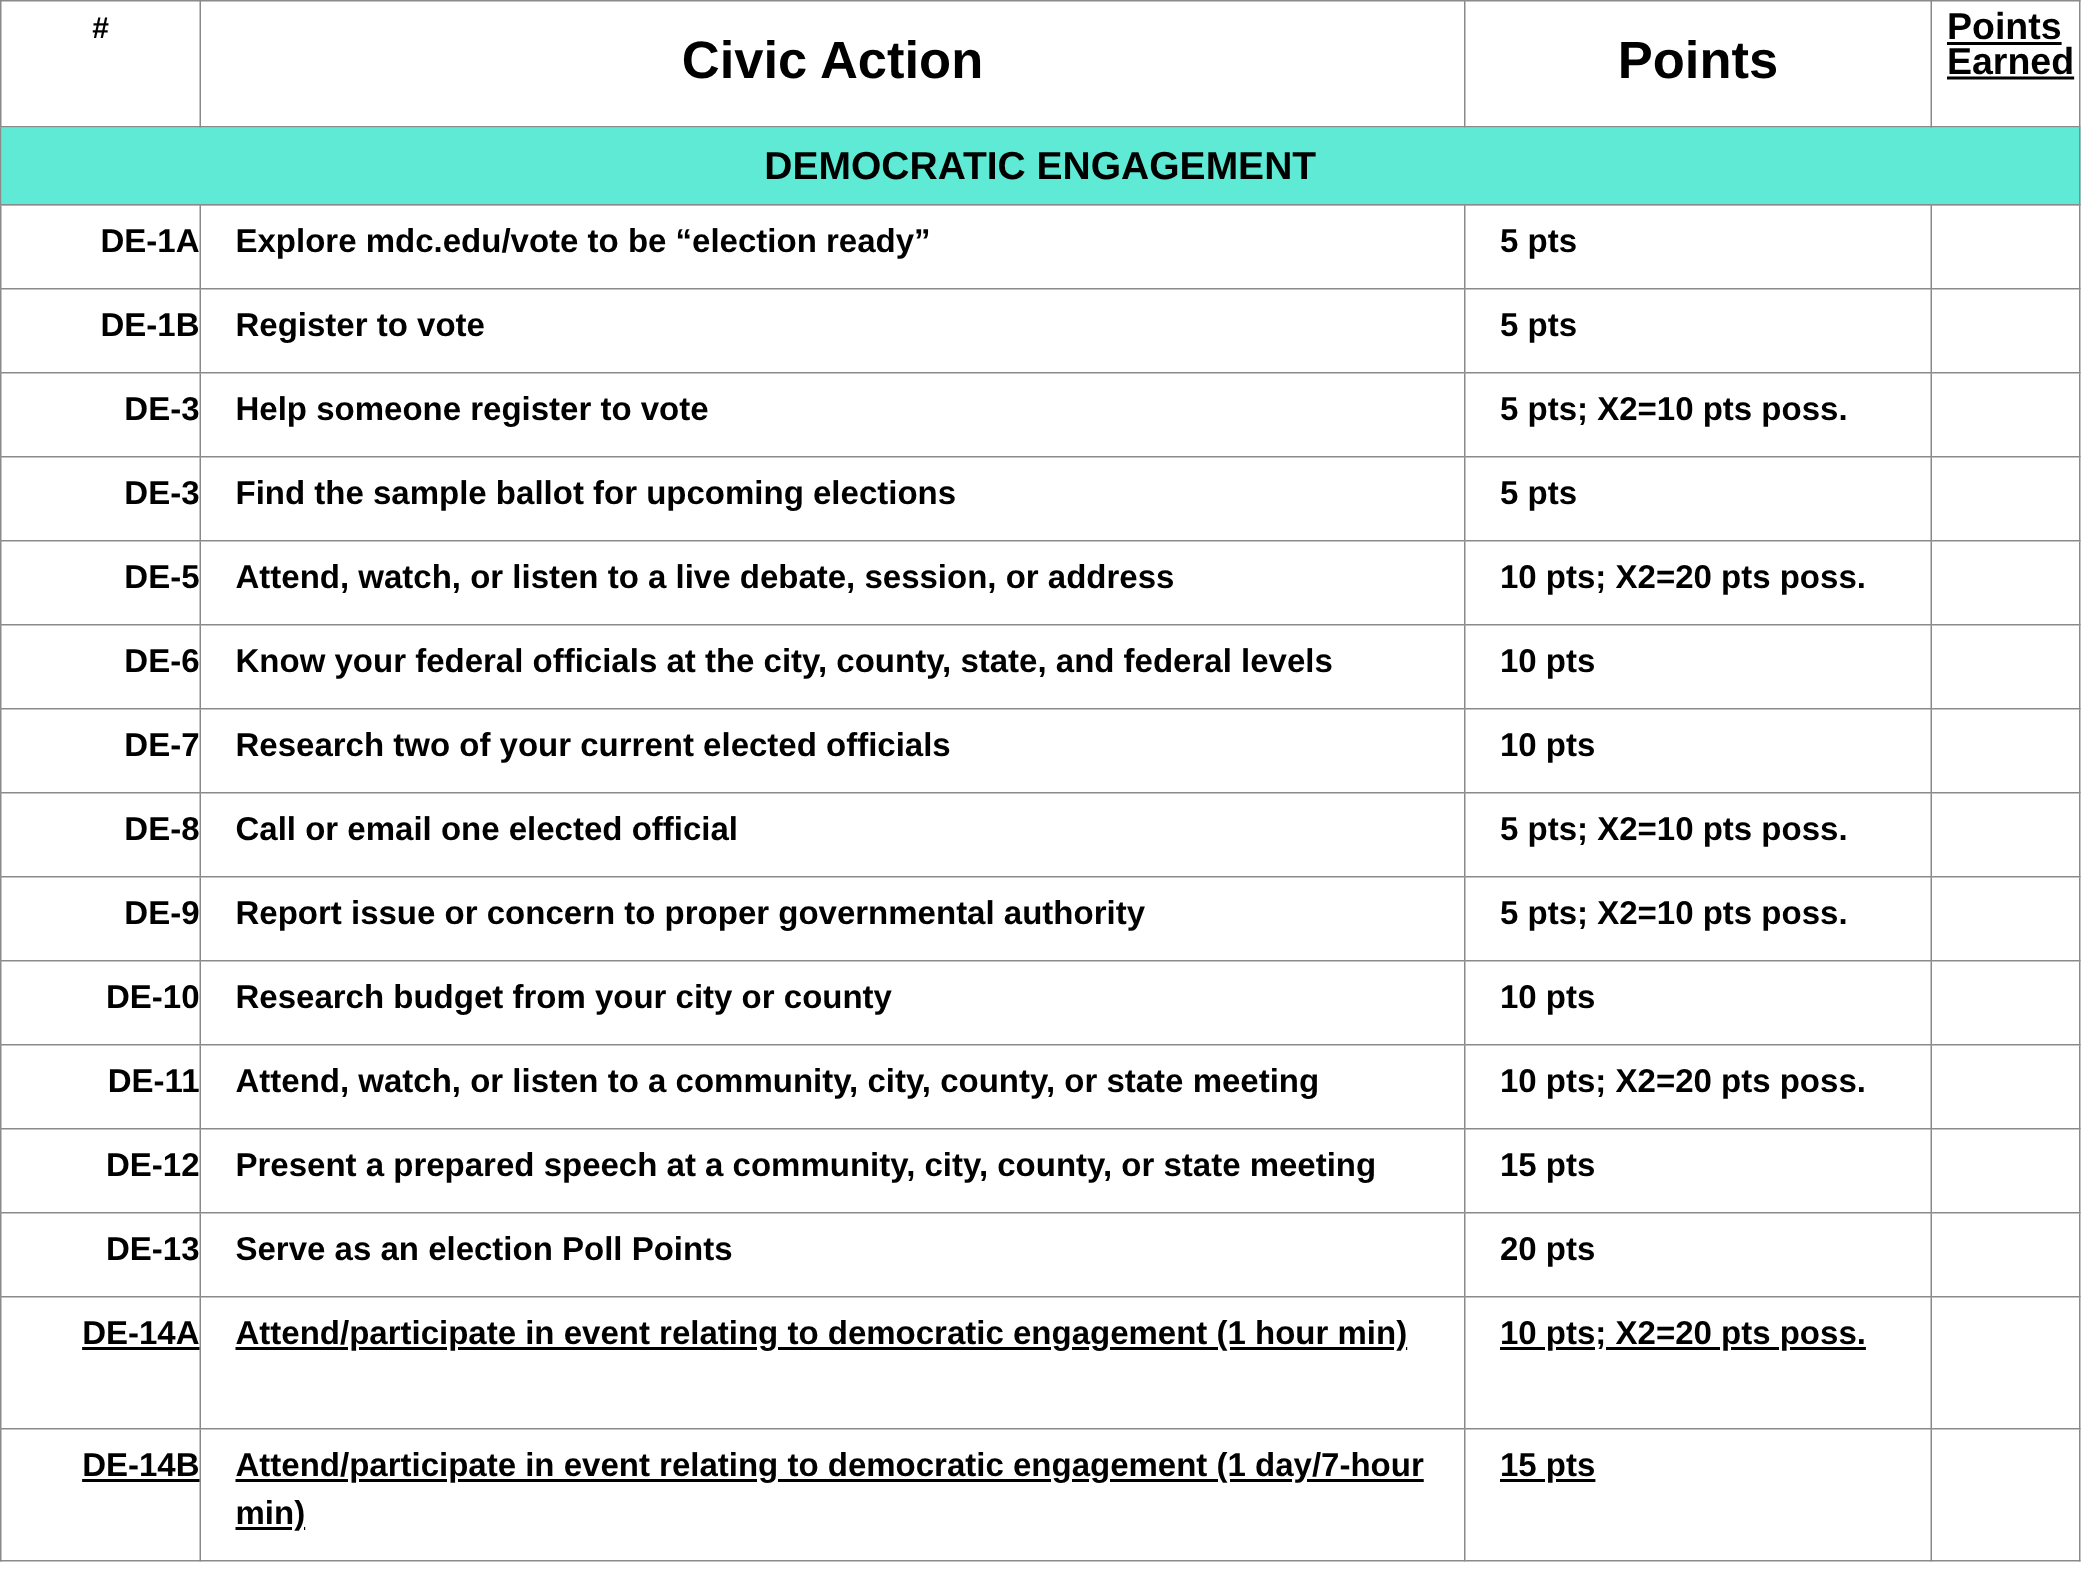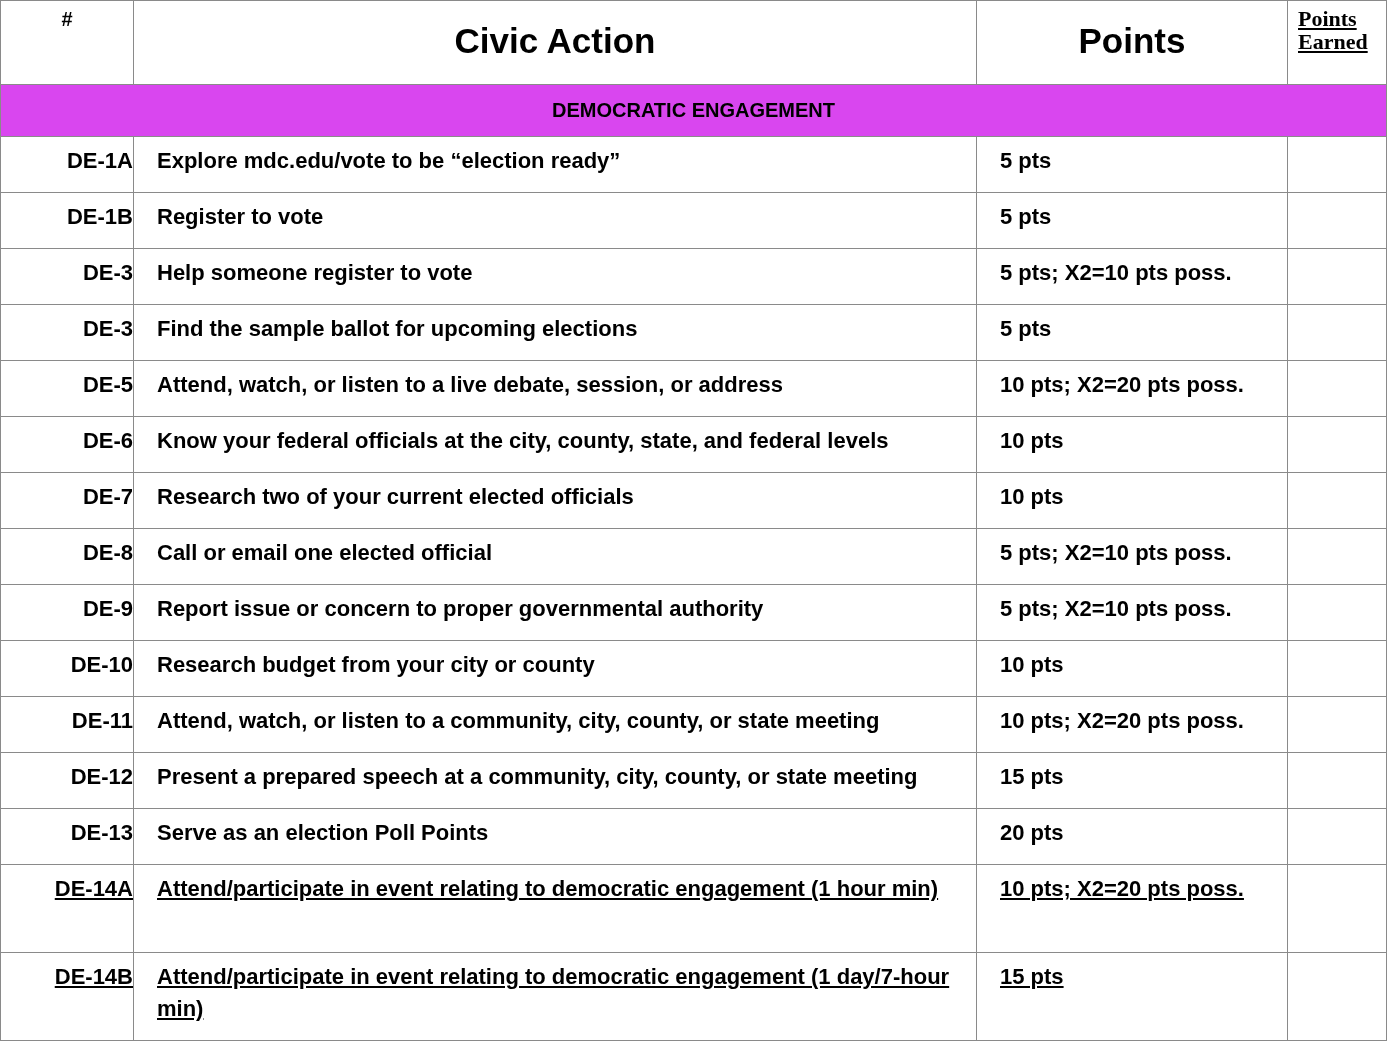--- a/index.html
+++ b/index.html
@@ -42,30 +42,29 @@
   }
   .hdr .h-action, .hdr .h-points {
     text-align: center;
     font-size: 35px;
     line-height: 40px;
     padding-top: 20px;
     text-underline-offset: 3px;
   }
   .hdr .h-earned {
     text-align: left;
-    font-size: 22px;
+    font-size: 25px;
     line-height: 23px;
     padding: 6px 0 0 10px;
     text-decoration: underline;
-    font-family: Liberation Serif, serif;
   }
   .section td {
-    background: #d946ef;
+    background: #5eead4;
     text-align: center;
-    font-size: 20px;
+    font-size: 26px;
     height: 51px;
     line-height: 51px;
   }
   .row td { height: 47px; }
   .row td.id { padding: 8px 0 0 23px; text-align: right; }
   .row td.action { padding: 8px 20px 0 23px; }
   .row td.points { padding: 8px 16px 0 23px; }
   .row td.earned { padding: 0; }
   .row.tall td { height: 79px; padding-bottom: 0; }
   .row.tall2 td { height: 79px; text-decoration: underline; }

